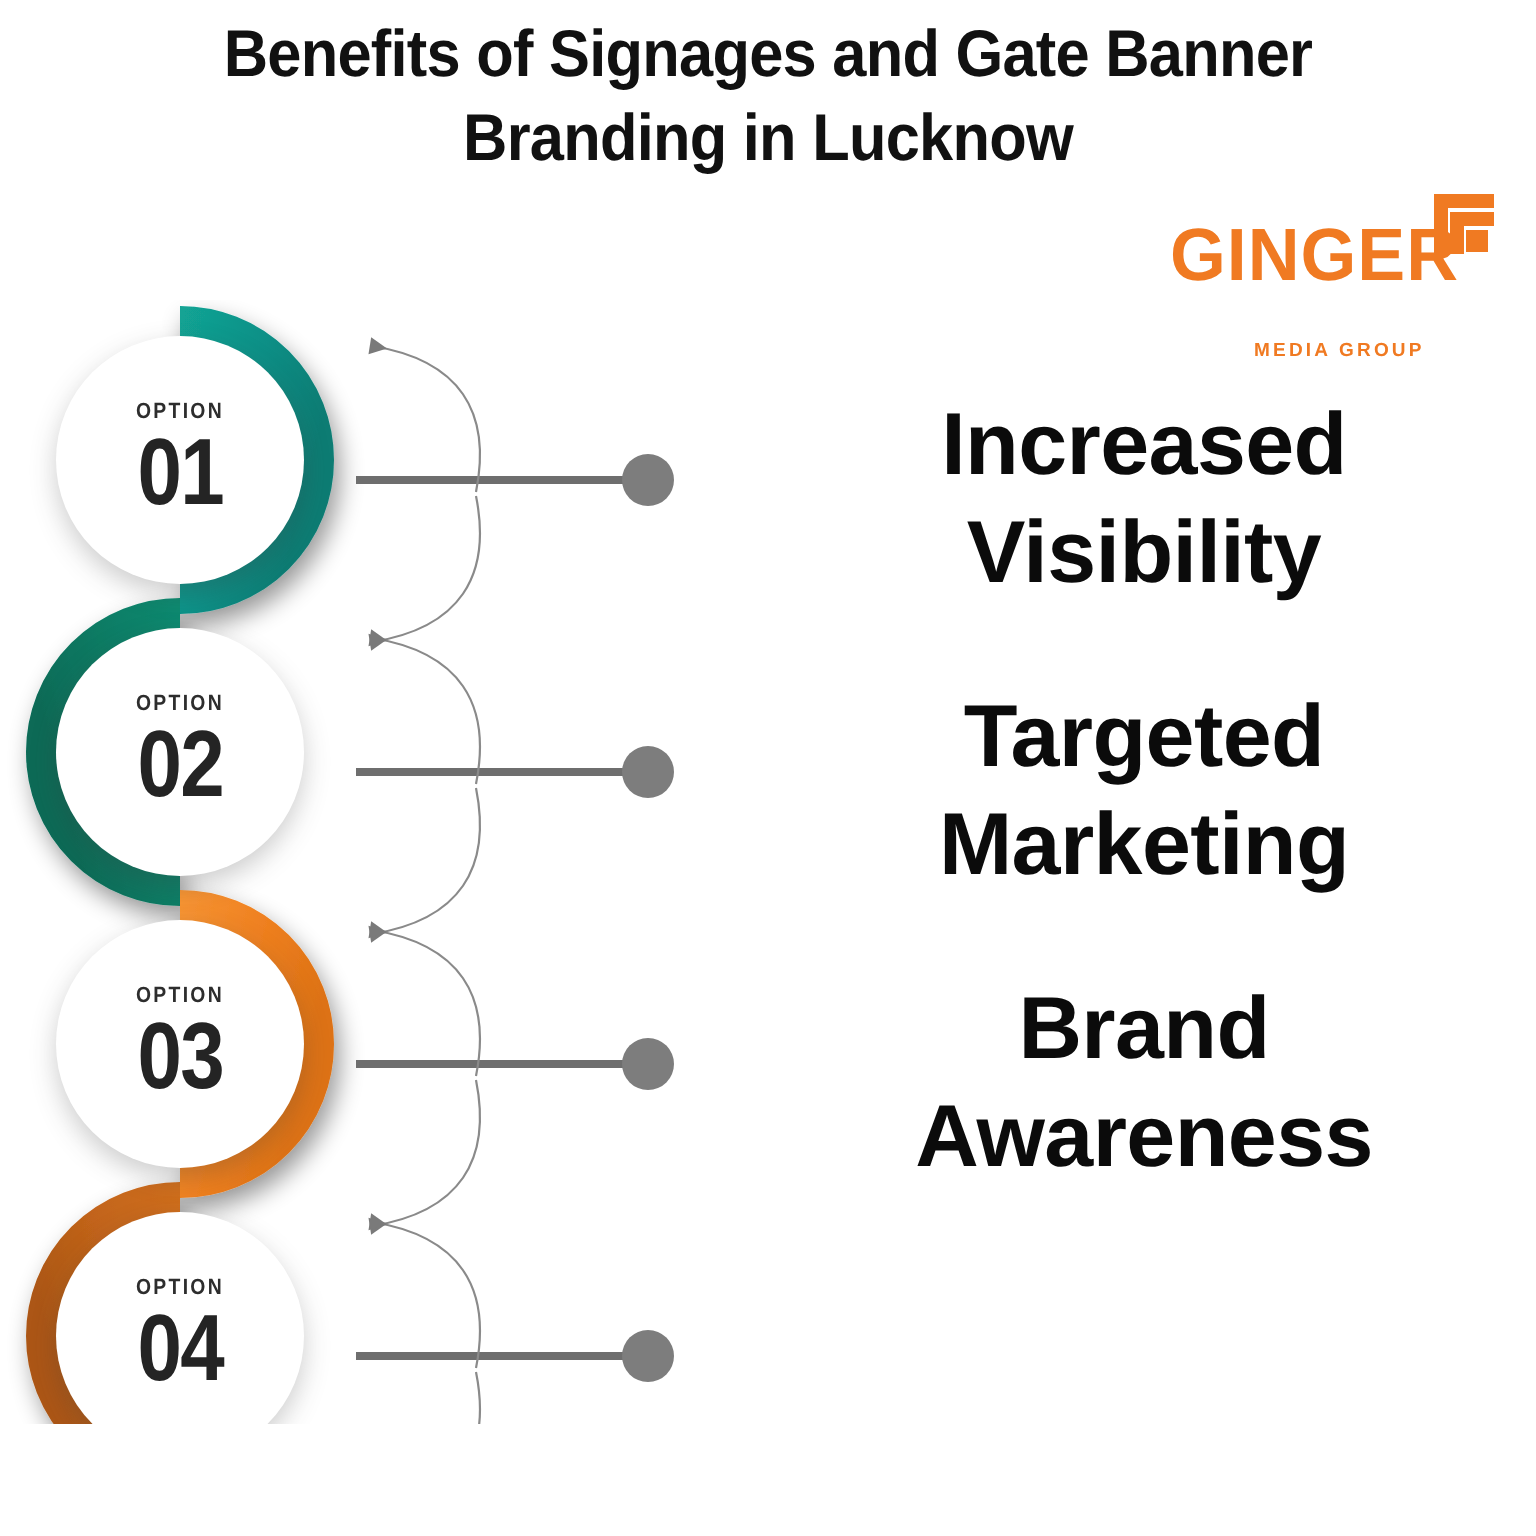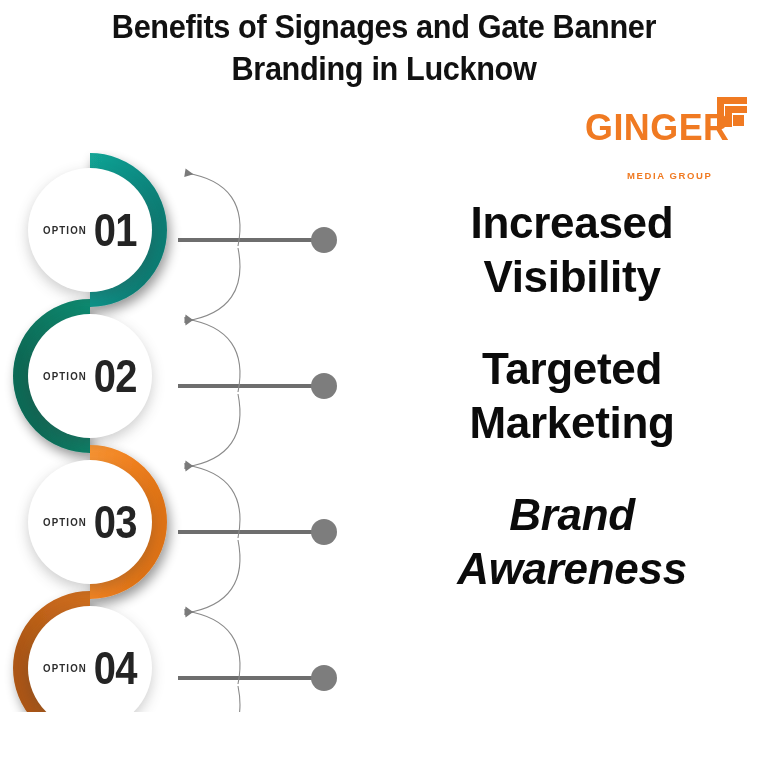--- a/index.html
+++ b/index.html
@@ -84,21 +84,21 @@
 
   
   .node {
     position: absolute;
     width: 124px;
     height: 124px;
     border-radius: 50%;
     background: #ffffff;
     box-shadow: 0 5px 13px rgba(60,60,60,0.26);
     display: flex;
-    flex-direction: row;
+    flex-direction: column;
     align-items: center;
     justify-content: center;
   }
   .node-kicker {
     font-family: "Liberation Sans", sans-serif;
     font-weight: bold;
     font-size: 11px;
     letter-spacing: 1.3px;
     color: #2d2d2d;
     transform: scaleX(0.88);
@@ -225,21 +225,21 @@
   <div class="conn-dot" style="left:311px; top:373px;"></div>
   <div class="label" style="left:407px; top:342px;">Targeted
 Marketing</div>
 
   <div class="node" style="left:28px; top:460px;">
     <div class="node-kicker">OPTION</div>
     <div class="node-num">03</div>
   </div>
   <div class="connector" style="left:178px; top:530px; width:140px;"></div>
   <div class="conn-dot" style="left:311px; top:519px;"></div>
-  <div class="label" style="left:407px; top:488px;font-style:italic;">Brand
+  <div class="label" style="left:407px; top:488px;">Brand
 Awareness</div>
 
   <div class="node" style="left:28px; top:606px;">
     <div class="node-kicker">OPTION</div>
     <div class="node-num">04</div>
   </div>
   <div class="connector" style="left:178px; top:676px; width:140px;"></div>
   <div class="conn-dot" style="left:311px; top:665px;"></div>
 
   <svg style="position:absolute; left:0; top:0; width:768px; height:768px; pointer-events:none;" viewBox="0 0 768 768">

